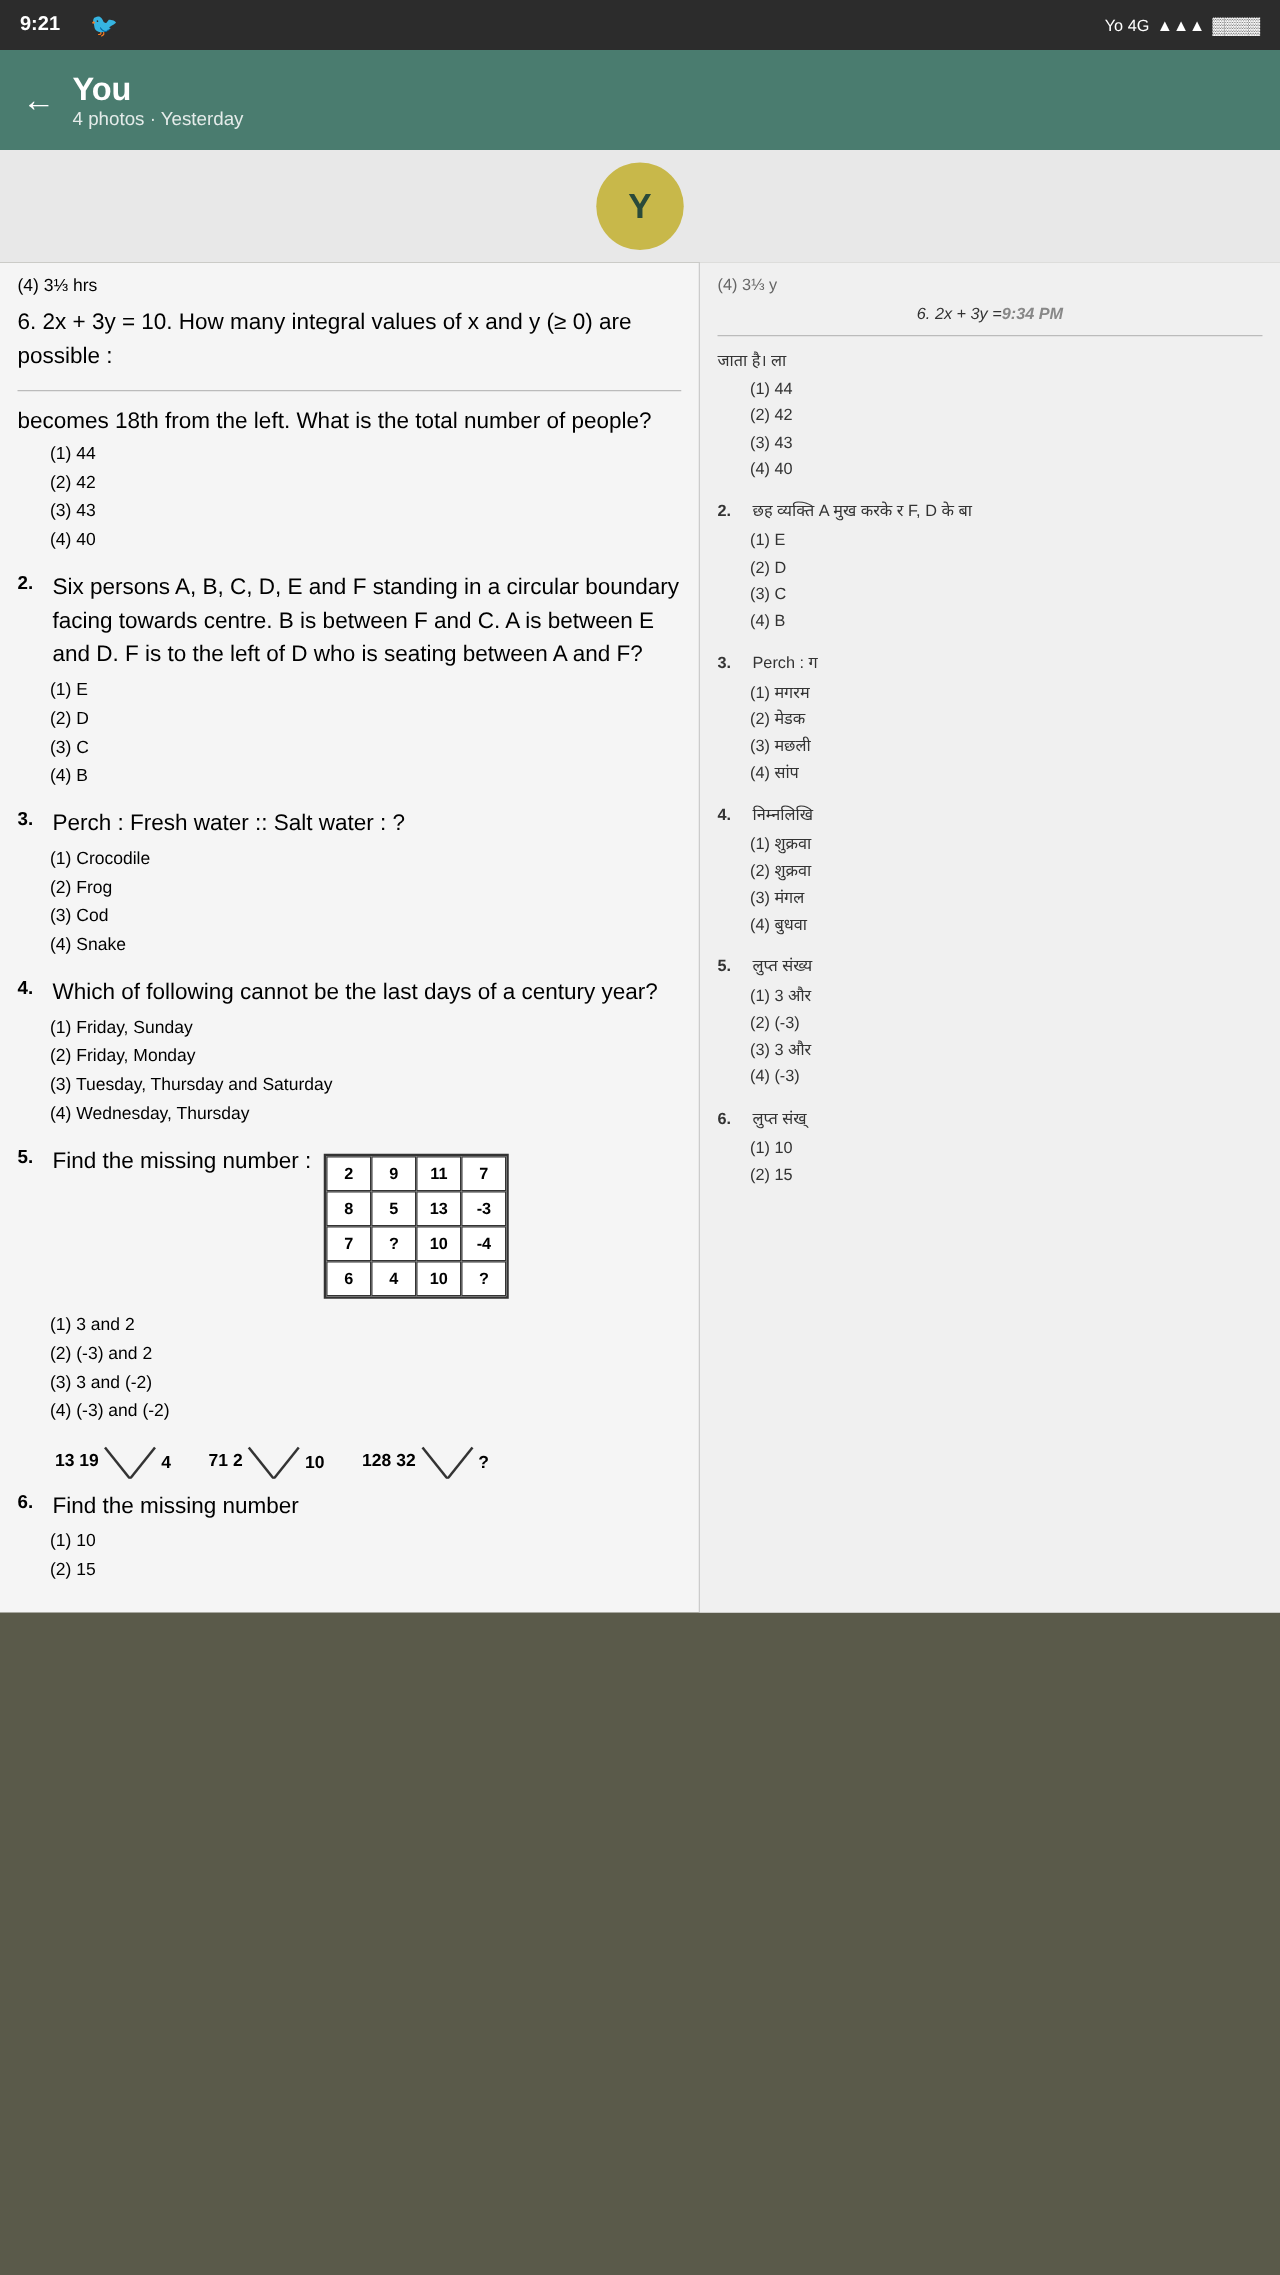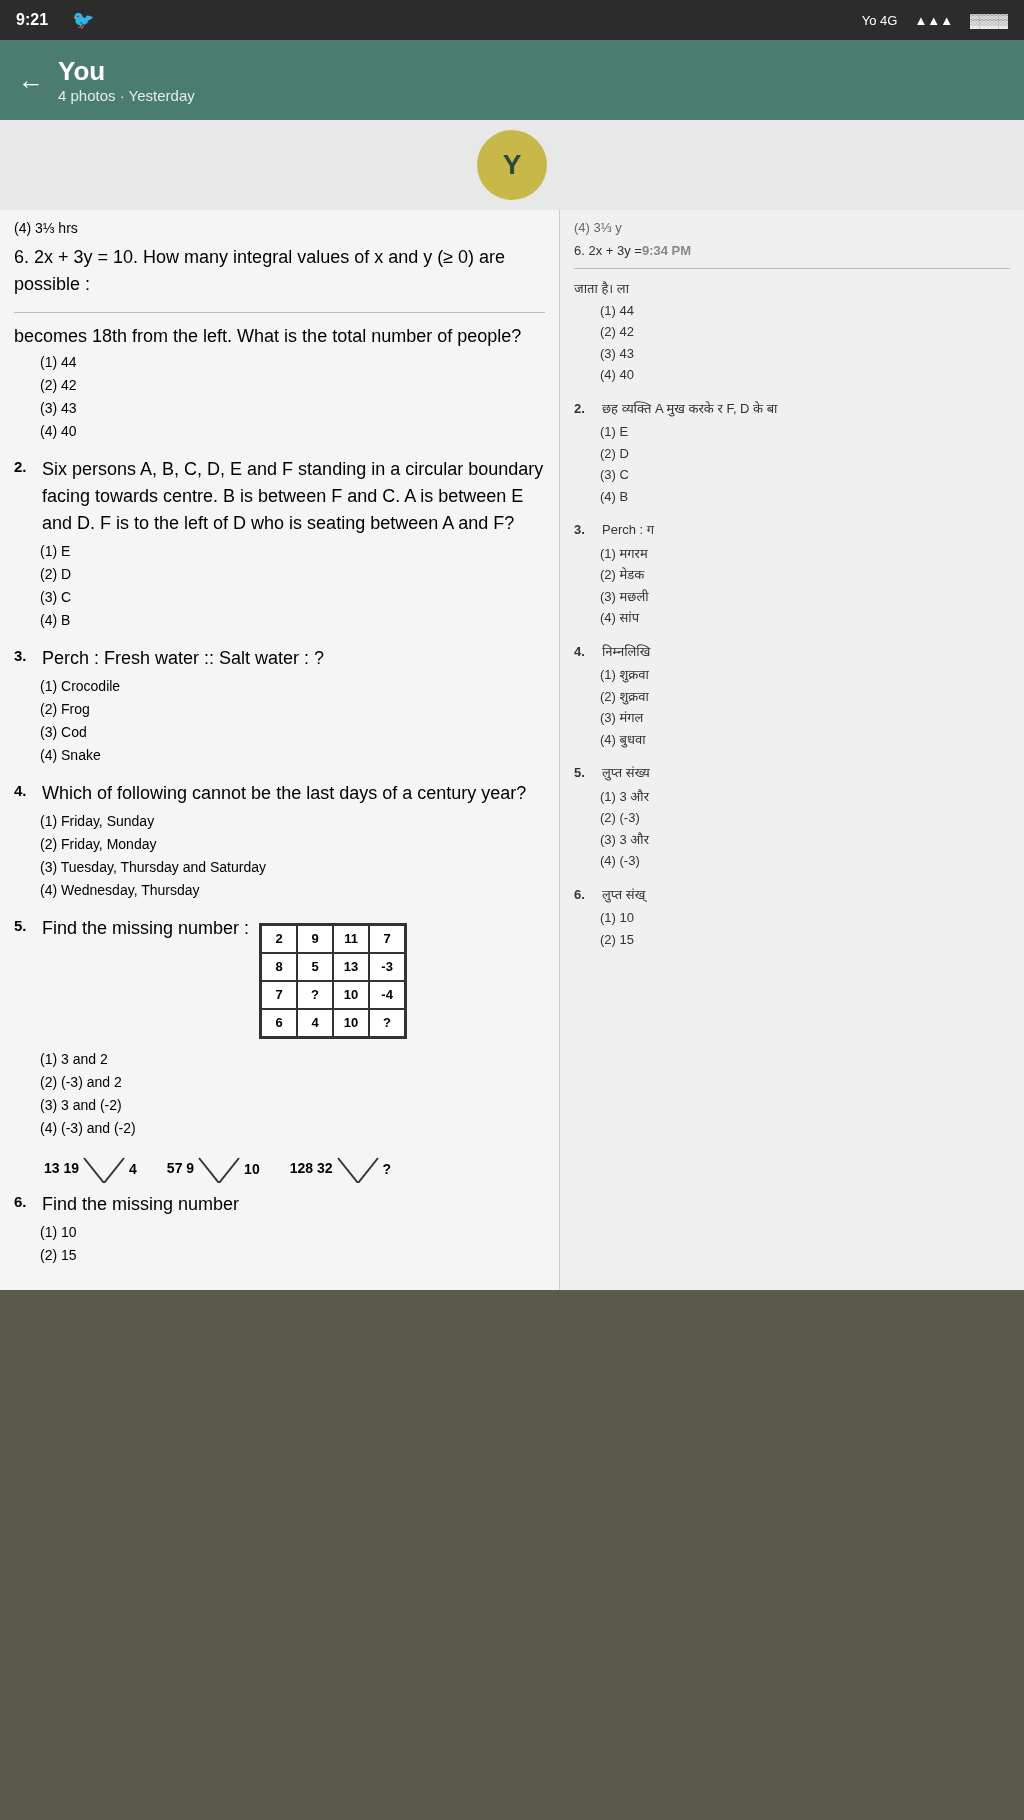--- a/index.html
+++ b/index.html
@@ -17,21 +17,21 @@
     .status-bar {
       background: #2c2c2c;
       color: #fff;
       display: flex;
       align-items: center;
       justify-content: space-between;
       padding: 6px 16px;
       height: 40px;
     }
     .status-left { font-size: 16px; font-weight: bold; display: flex; align-items: center; gap: 24px; }
-    .status-right { display: flex; align-items: center; gap: 17px; font-size: 13px; }
+    .status-right { display: flex; align-items: center; gap: 6px; font-size: 13px; }
 
     
     .header {
       background: #4a7c6f;
       color: #fff;
       display: flex;
       align-items: center;
       padding: 14px 18px;
       gap: 14px;
       height: 80px;
@@ -169,21 +169,22 @@
       justify-content: space-between;
       align-items: center;
       margin-bottom: 8px;
     }
     .top-left-answer { font-size: 14px; }
     .top-right-answer { font-size: 13px; color: #666; }
 
     .section-with-time {
       display: flex;
       align-items: flex-start;
-      justify-content: flex-start;
+      justify-content: center;
+      font-style: italic;
     }
   </style>
 </head>
 <body>
 
 <div class="status-bar">
   <div class="status-left">
     <span>9:21</span>
     <span style="font-size:18px;">🐦</span>
   </div>
@@ -314,21 +315,21 @@
             <div class="tree-numbers">13   19</div>
             <div class="tree-branch">
               <svg viewBox="0 0 50 30" xmlns="http://www.w3.org/2000/svg">
       <line x1="25" y1="30" x2="5" y2="5" stroke="#333" stroke-width="2"></line>
       <line x1="25" y1="30" x2="45" y2="5" stroke="#333" stroke-width="2"></line>
     </svg>
             </div>
             <div class="tree-base">4</div>
           </div>
           <div class="tree-item">
-            <div class="tree-numbers">57   9</div>
+            <div class="tree-numbers">71   2</div>
             <div class="tree-branch">
               <svg viewBox="0 0 50 30" xmlns="http://www.w3.org/2000/svg">
       <line x1="25" y1="30" x2="5" y2="5" stroke="#333" stroke-width="2"></line>
       <line x1="25" y1="30" x2="45" y2="5" stroke="#333" stroke-width="2"></line>
     </svg>
             </div>
             <div class="tree-base">10</div>
           </div>
           <div class="tree-item">
             <div class="tree-numbers">128   32</div>

